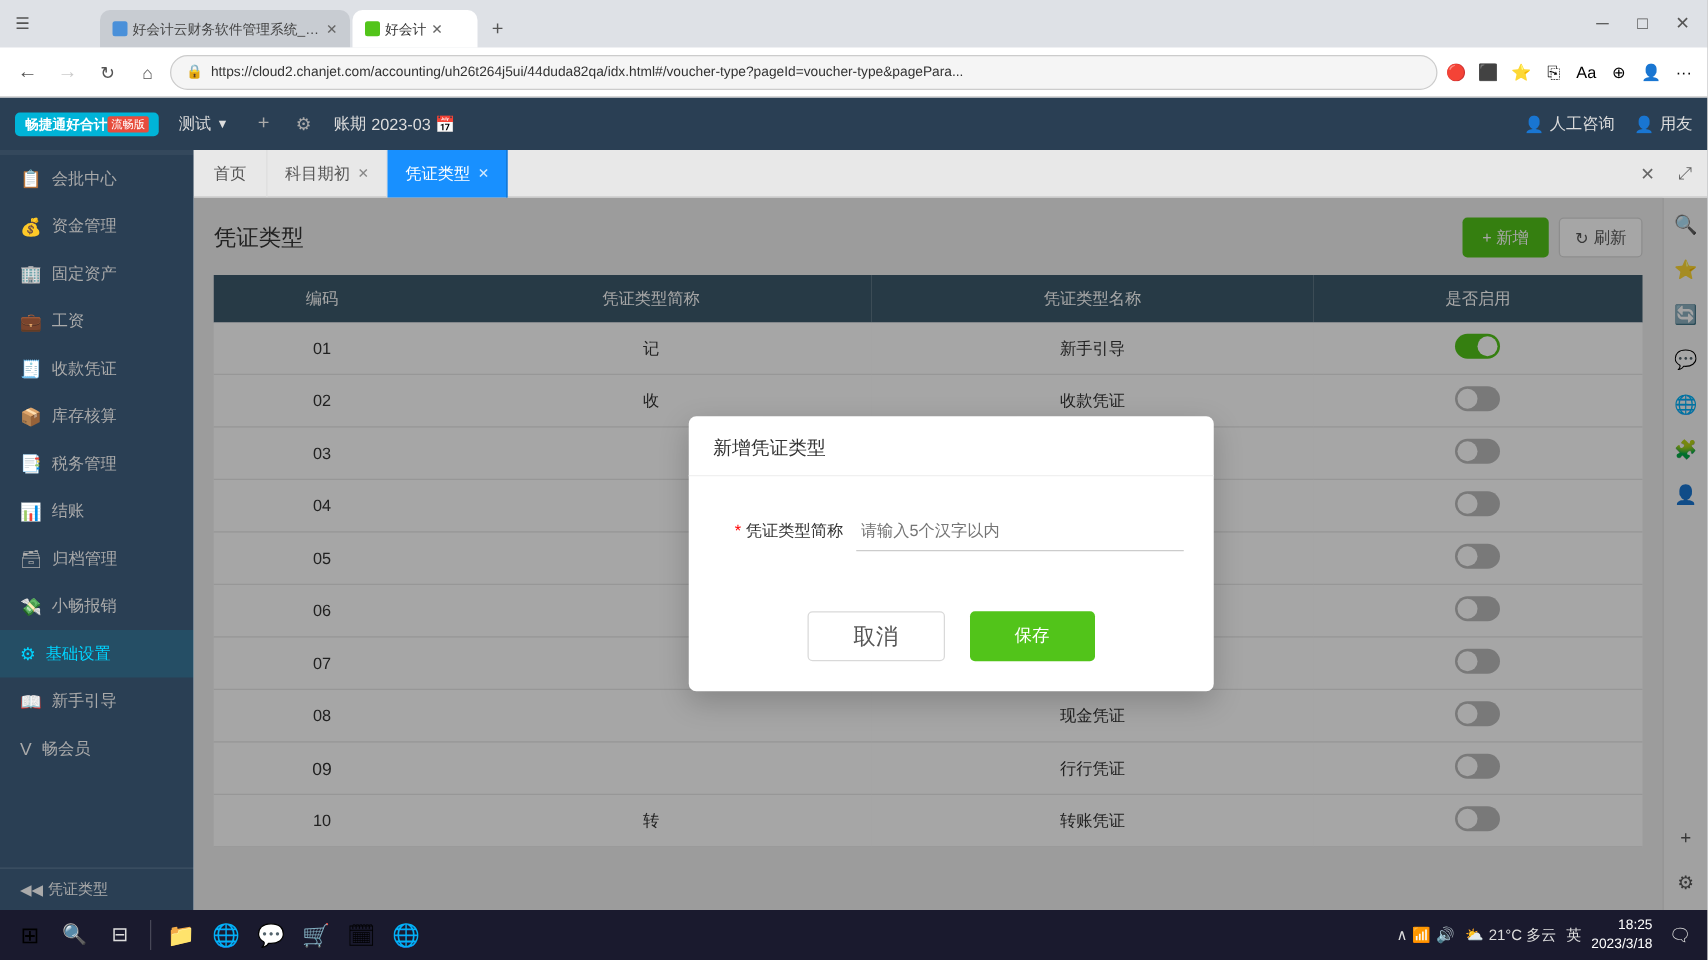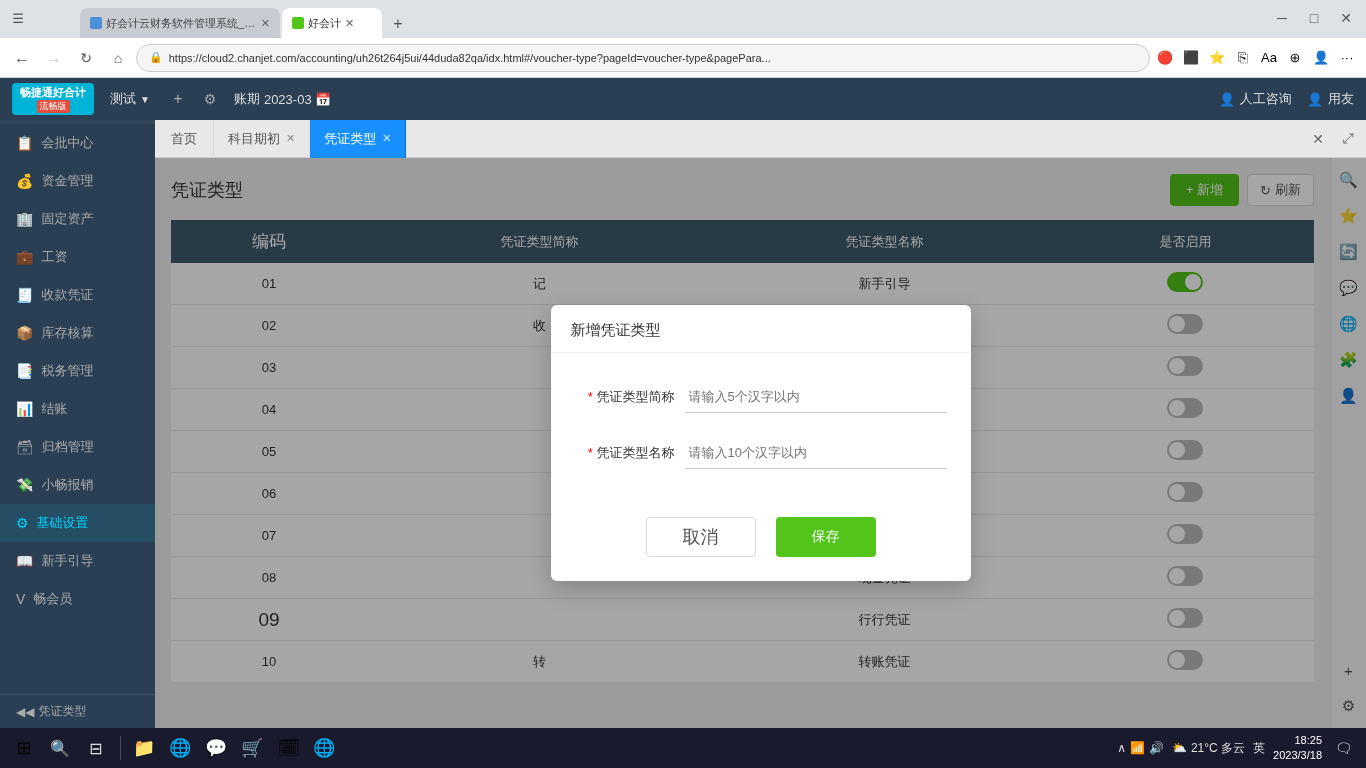--- a/index.html
+++ b/index.html
@@ -53,21 +53,21 @@
       <div style="width:22px;height:22px;display:flex;align-items:center;justify-content:center;font-size:13px;cursor:pointer;">Aa</div>
       <div style="width:22px;height:22px;display:flex;align-items:center;justify-content:center;font-size:13px;cursor:pointer;">⊕</div>
       <div style="width:22px;height:22px;display:flex;align-items:center;justify-content:center;font-size:13px;cursor:pointer;">👤</div>
       <div style="width:22px;height:22px;display:flex;align-items:center;justify-content:center;font-size:13px;cursor:pointer;">···</div>
     </div>
   </div>
 
   <div style="display:flex; flex-direction:column; flex:1; overflow:hidden;">
 
     <div style="background:#2a3f54; height:42px; display:flex; align-items:center; padding:0 12px; gap:8px;">
-      <div style="background:#00b4d8; border-radius:4px; padding:2px 8px; display:flex; flex-direction:column; align-items:center; min-width:70px;">
+      <div style="background:#00b4d8; border-radius:4px; padding:2px 8px; display:flex; flex-direction:row; align-items:center; min-width:70px;">
         <span style="color:#fff; font-size:11px; font-weight:bold; white-space:nowrap;">畅捷通好合计</span>
         <span style="font-size:9px; background:#e74c3c; color:#fff; border-radius:2px; padding:0 3px;">流畅版</span>
       </div>
       <div style="display:flex; align-items:center; gap:4px; color:#ddd; font-size:13px; cursor:pointer; padding:4px 8px; border-radius:4px;">
         <span>测试</span>
         <span style="font-size:10px;">▼</span>
       </div>
       <div style="width:24px;height:24px;display:flex;align-items:center;justify-content:center;color:#aaa;font-size:16px;cursor:pointer;">+</div>
       <div style="width:24px;height:24px;display:flex;align-items:center;justify-content:center;color:#aaa;font-size:14px;cursor:pointer;">⚙</div>
       <div style="display:flex;align-items:center;gap:4px;color:#ddd;font-size:13px;margin-left:4px;">
@@ -182,21 +182,21 @@
                 <button style="background:#fff;color:#555;border:1px solid #d9d9d9;padding:6px 12px;border-radius:4px;font-size:13px;cursor:pointer;display:flex;align-items:center;gap:4px;">
                   <span>↻</span>
                   <span>刷新</span>
                 </button>
               </div>
             </div>
 
             <table style="width:100%;border-collapse:collapse;">
               <thead>
                 <tr style="background:#3d5a6c;color:#fff;">
-                  <th style="padding:10px 12px;font-size:17px;font-weight:normal;text-align:center;">编码</th>
+                  <th style="padding:10px 12px;font-size:13px;font-weight:normal;text-align:center;">编码</th>
                   <th style="padding:10px 12px;font-size:13px;font-weight:normal;text-align:center;">凭证类型简称</th>
                   <th style="padding:10px 12px;font-size:13px;font-weight:normal;text-align:center;">凭证类型名称</th>
                   <th style="padding:10px 12px;font-size:13px;font-weight:normal;text-align:center;">是否启用</th>
                 </tr>
               </thead>
               <tbody id="table-body">
               <tr style="background: rgb(255, 255, 255); border-bottom: 1px solid rgb(232, 232, 232); cursor: pointer;">
                     <td style="padding: 9px 12px; text-align: center; color: rgb(51, 51, 51); font-size: 13px;">01</td>
                     <td style="padding: 9px 12px; text-align: center; color: rgb(51, 51, 51); font-size: 13px;">记</td>
                     <td style="padding: 9px 12px; text-align: center; color: rgb(51, 51, 51); font-size: 13px;">新手引导</td>
@@ -238,21 +238,21 @@
                     <td style="padding: 9px 12px; text-align: center; color: rgb(51, 51, 51); font-size: 13px;">付款凭证</td>
                     <td style="padding: 9px 12px; text-align: center;"><div style="width: 36px; height: 20px; border-radius: 10px; position: relative; cursor: pointer; display: inline-block; background: rgb(187, 187, 187);"><div style="width: 16px; height: 16px; border-radius: 50%; background: rgb(255, 255, 255); position: absolute; top: 2px; left: 2px;"></div></div></td>
                   </tr>
                   <tr style="background: rgb(255, 255, 255); border-bottom: 1px solid rgb(232, 232, 232); cursor: pointer;">
                     <td style="padding: 9px 12px; text-align: center; color: rgb(51, 51, 51); font-size: 13px;">08</td>
                     <td style="padding: 9px 12px; text-align: center; color: rgb(51, 51, 51); font-size: 13px;"></td>
                     <td style="padding: 9px 12px; text-align: center; color: rgb(51, 51, 51); font-size: 13px;">现金凭证</td>
                     <td style="padding: 9px 12px; text-align: center;"><div style="width: 36px; height: 20px; border-radius: 10px; position: relative; cursor: pointer; display: inline-block; background: rgb(187, 187, 187);"><div style="width: 16px; height: 16px; border-radius: 50%; background: rgb(255, 255, 255); position: absolute; top: 2px; left: 2px;"></div></div></td>
                   </tr>
                   <tr style="background: rgb(255, 255, 255); border-bottom: 1px solid rgb(232, 232, 232); cursor: pointer;">
-                    <td style="padding: 9px 12px; text-align: center; color: rgb(51, 51, 51); font-size: 19px;">09</td>
+                    <td style="padding: 9px 12px; text-align: center; color: rgb(51, 51, 51); font-size: 14px;">09</td>
                     <td style="padding: 9px 12px; text-align: center; color: rgb(51, 51, 51); font-size: 13px;"></td>
                     <td style="padding: 9px 12px; text-align: center; color: rgb(51, 51, 51); font-size: 13px;">行行凭证</td>
                     <td style="padding: 9px 12px; text-align: center;"><div style="width: 36px; height: 20px; border-radius: 10px; position: relative; cursor: pointer; display: inline-block; background: rgb(187, 187, 187);"><div style="width: 16px; height: 16px; border-radius: 50%; background: rgb(255, 255, 255); position: absolute; top: 2px; left: 2px;"></div></div></td>
                   </tr>
                   <tr style="background: rgb(255, 255, 255); border-bottom: 1px solid rgb(232, 232, 232); cursor: pointer;">
                     <td style="padding: 9px 12px; text-align: center; color: rgb(51, 51, 51); font-size: 13px;">10</td>
                     <td style="padding: 9px 12px; text-align: center; color: rgb(51, 51, 51); font-size: 13px;">转</td>
                     <td style="padding: 9px 12px; text-align: center; color: rgb(51, 51, 51); font-size: 13px;">转账凭证</td>
                     <td style="padding: 9px 12px; text-align: center;"><div style="width: 36px; height: 20px; border-radius: 10px; position: relative; cursor: pointer; display: inline-block; background: rgb(187, 187, 187);"><div style="width: 16px; height: 16px; border-radius: 50%; background: rgb(255, 255, 255); position: absolute; top: 2px; left: 2px;"></div></div></td>
                   </tr>
@@ -279,27 +279,20 @@
                 <h3 style="font-size:15px;color:#333;font-weight:500;">新增凭证类型</h3>
               </div>
               <div style="padding:28px 24px 16px;">
                 <div style="display:flex;align-items:center;margin-bottom:24px;gap:10px;">
                   <label style="font-size:13px;color:#333;width:100px;text-align:right;flex-shrink:0;">
                     <span style="color:red;">*</span>
                     <span>凭证类型简称</span>
                   </label>
                   <input type="text" style="flex: 1 1 0%; height: 32px; border-top: none; border-right: none; border-left: none; border-image: initial; border-bottom: 1px solid rgb(204, 204, 204); outline: none; font-size: 13px; color: rgb(51, 51, 51); padding: 0px 4px;" placeholder="请输入5个汉字以内">
                 </div>
-                <div style="display:flex;align-items:center;margin-bottom:24px;gap:10px;">
-                  <label style="font-size:13px;color:#333;width:100px;text-align:right;flex-shrink:0;">
-                    <span style="color:red;">*</span>
-                    <span>凭证类型名称</span>
-                  </label>
-                  <input type="text" style="flex: 1 1 0%; height: 32px; border-top: none; border-right: none; border-left: none; border-image: initial; border-bottom: 1px solid rgb(204, 204, 204); outline: none; font-size: 13px; color: rgb(51, 51, 51); padding: 0px 4px;" placeholder="请输入10个汉字以内">
-                </div>
               </div>
               <div style="display:flex;justify-content:center;gap:20px;padding:8px 20px 24px;">
                 <button style="background:#fff;color:#555;border:1px solid #d9d9d9;padding:7px 36px;border-radius:4px;font-size:18px;cursor:pointer;">取消</button>
                 <button style="background:#52c41a;color:#fff;border:none;padding:7px 36px;border-radius:4px;font-size:14px;cursor:pointer;">保存</button>
               </div>
             </div>
           </div>
         </div>
       </div>
     </div>

